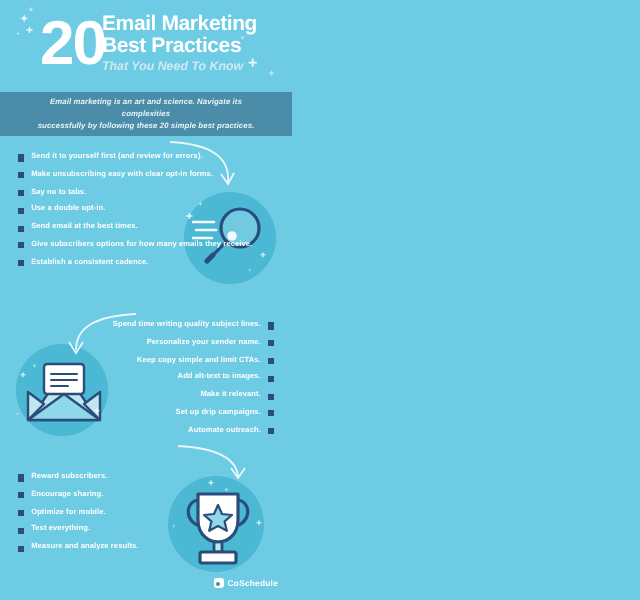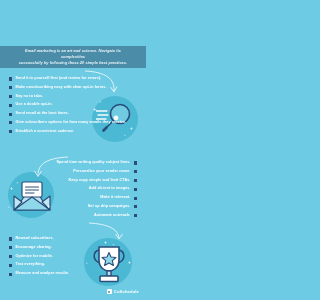--- a/index.html
+++ b/index.html
@@ -96,20 +96,36 @@
   .logo-txt{
     font-size:4.2px;line-height:5px;font-weight:700;color:#ffffff;
     margin-left:2px;letter-spacing:.1px;white-space:nowrap;
   }
 </style>
 </head>
 <body>
 
 <div class="sheet">
 
+  <div class="header">
+    <div class="bignum">20</div>
+    <div class="titlewrap">
+      <div class="t1">Email Marketing</div>
+      <div class="t2">Best Practices</div>
+      <div class="t3">That You Need To Know</div>
+    </div>
+
+    <span class="spark" style="left:10px;top:8px;font-size:5px;">✦</span>
+    <span class="spark dim" style="left:14px;top:4px;font-size:3.5px;">✦</span>
+    <span class="spark" style="left:13px;top:13px;font-size:6px;">+</span>
+    <span class="spark dim" style="left:8px;top:16px;font-size:3.5px;">+</span>
+    <span class="spark" style="left:124px;top:28px;font-size:8px;">+</span>
+    <span class="spark dim" style="left:134px;top:35px;font-size:4px;">✦</span>
+    <span class="spark dim" style="left:120px;top:18px;font-size:3px;">✦</span>
+  </div>
 
   <div class="band">
     <div class="band-inner">
       <div>Email marketing is an art and science. Navigate its complexities</div>
       <div>successfully by following these 20 simple best practices.</div>
     </div>
   </div>
 
   <div class="circle mag-circle"></div>
 

